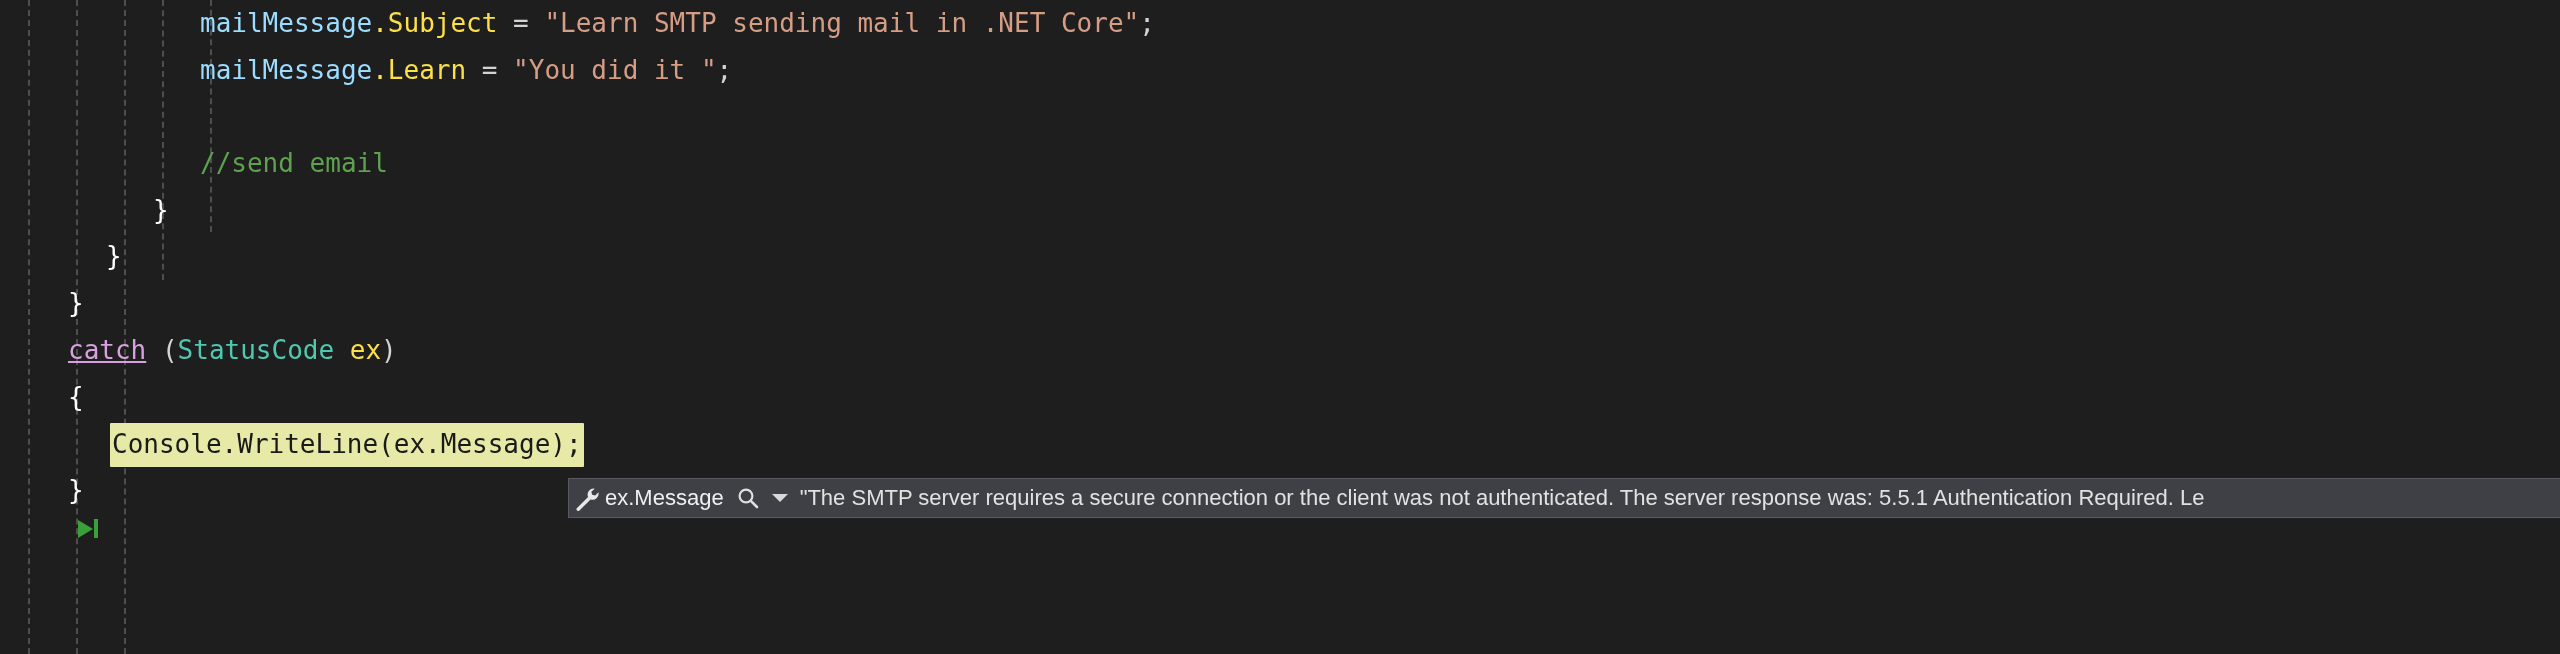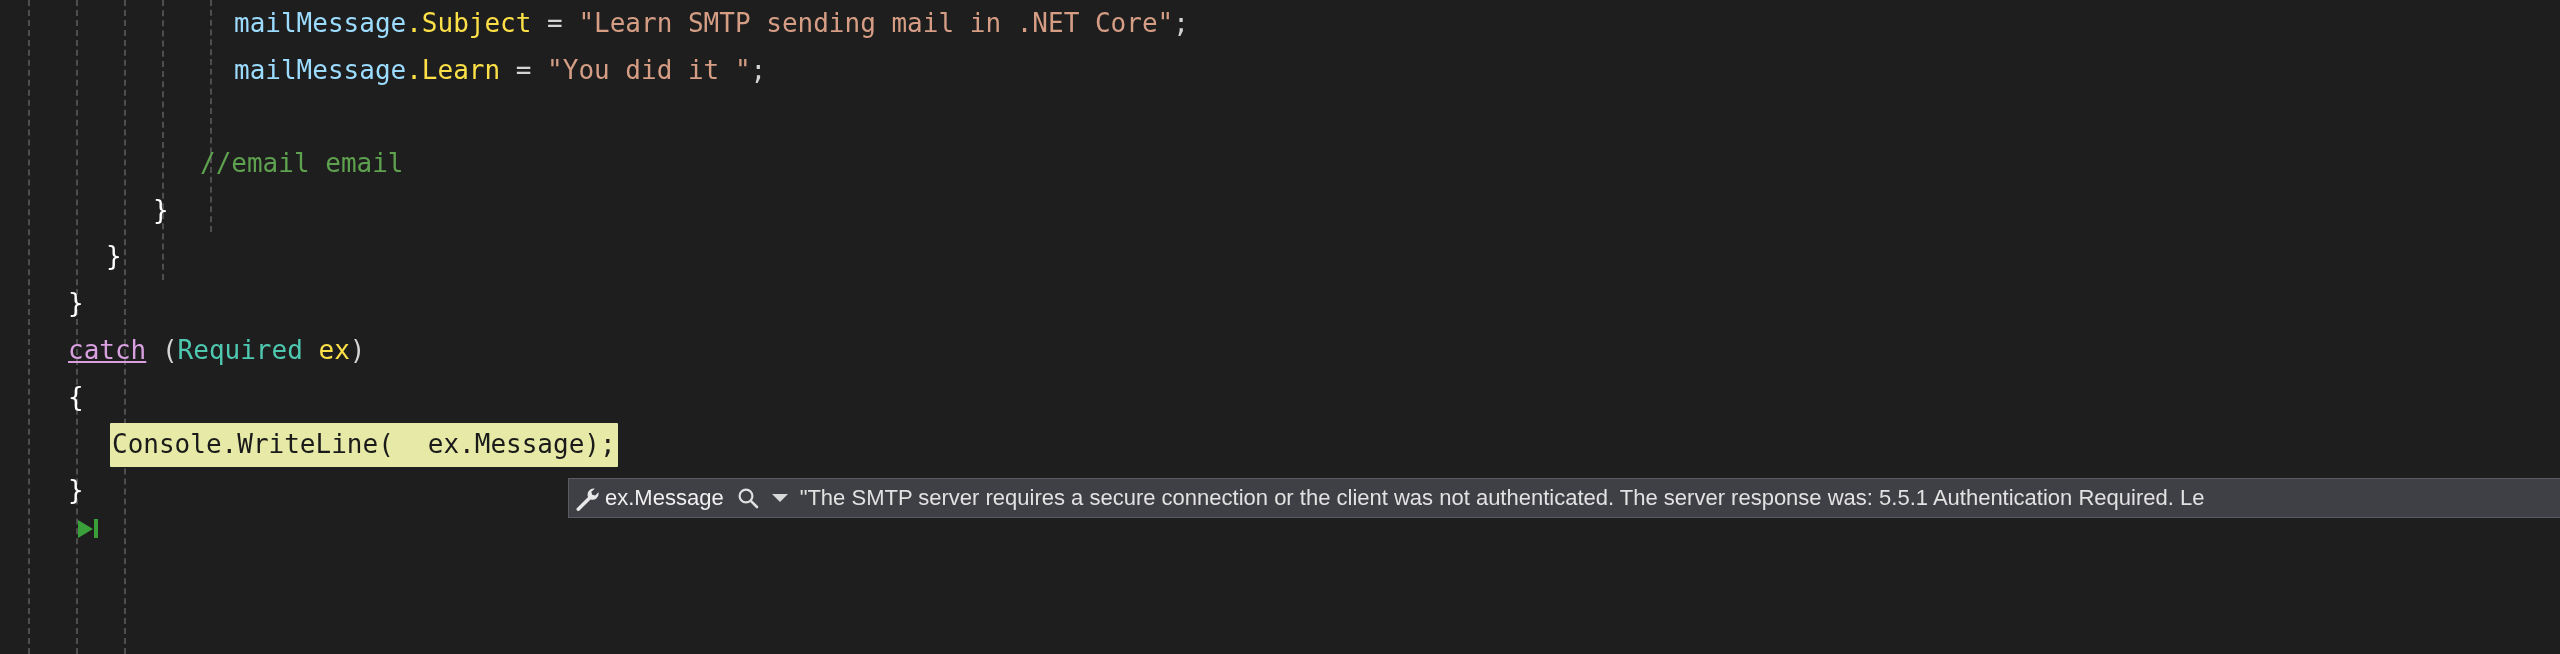--- a/index.html
+++ b/index.html
@@ -69,21 +69,21 @@
   }
   .line.current .txt .id,
   .line.current .txt .mem,
   .line.current .txt .pun {
     color: #1a1a1a;
   }
 
   
   .kw    { color: #d8a0df; text-decoration: underline; }            
   .type  { color: #4ec9b0; }            
-  .id    { color: #9cdcfe; margin-left: 34px; }            
+  .id    { color: #9cdcfe; }            
   .mem   { color: #fde047; }            
   .meth  { color: #dcdcaa; }            
   .str   { color: #d69d85; }            
   .cmt   { color: #5ea14f; }            
   .num   { color: #b5cea8; }            
   .pun   { color: #d4d4d4; }            
   .brace { color: #ffffff; }
 
   
   .step-arrow {
@@ -160,38 +160,38 @@
         <span class="txt" style="left:200px;"><span class="id">mailMessage</span><span class="mem">.Subject</span><span class="pun"> = </span><span class="str">"Learn SMTP sending mail in .NET Core"</span><span class="pun">;</span></span>
       </div>
 
       <div class="line">
         <span class="txt" style="left:200px;"><span class="id">mailMessage</span><span class="mem">.Learn</span><span class="pun"> = </span><span class="str">"You did it "</span><span class="pun">;</span></span>
       </div>
 
       <div class="line"></div>
 
       <div class="line">
-        <span class="txt cmt" style="left:200px;">//email email</span>
+        <span class="txt cmt" style="left:200px;">//send email</span>
       </div>
 
 
       <div class="line">
         <span class="txt brace" style="left:153px;">}</span>
       </div>
 
       <div class="line">
         <span class="txt brace" style="left:106px;">}</span>
       </div>
 
       <div class="line">
         <span class="txt brace" style="left:68px;">}</span>
       </div>
 
       <div class="line">
-        <span class="txt" style="left:68px;"><span class="kw">catch</span><span class="pun"> (</span><span class="type">Required</span><span class="mem"> ex</span><span class="pun">)</span></span>
+        <span class="txt" style="left:68px;"><span class="kw">catch</span><span class="pun"> (</span><span class="type">StatusCode</span><span class="mem"> ex</span><span class="pun">)</span></span>
       </div>
 
       <div class="line">
         <span class="txt brace" style="left:68px;">{</span>
       </div>
 
       <div class="line current">
         <span class="step-arrow">
           <span class="tri"></span><span class="bar"></span>
         </span>

